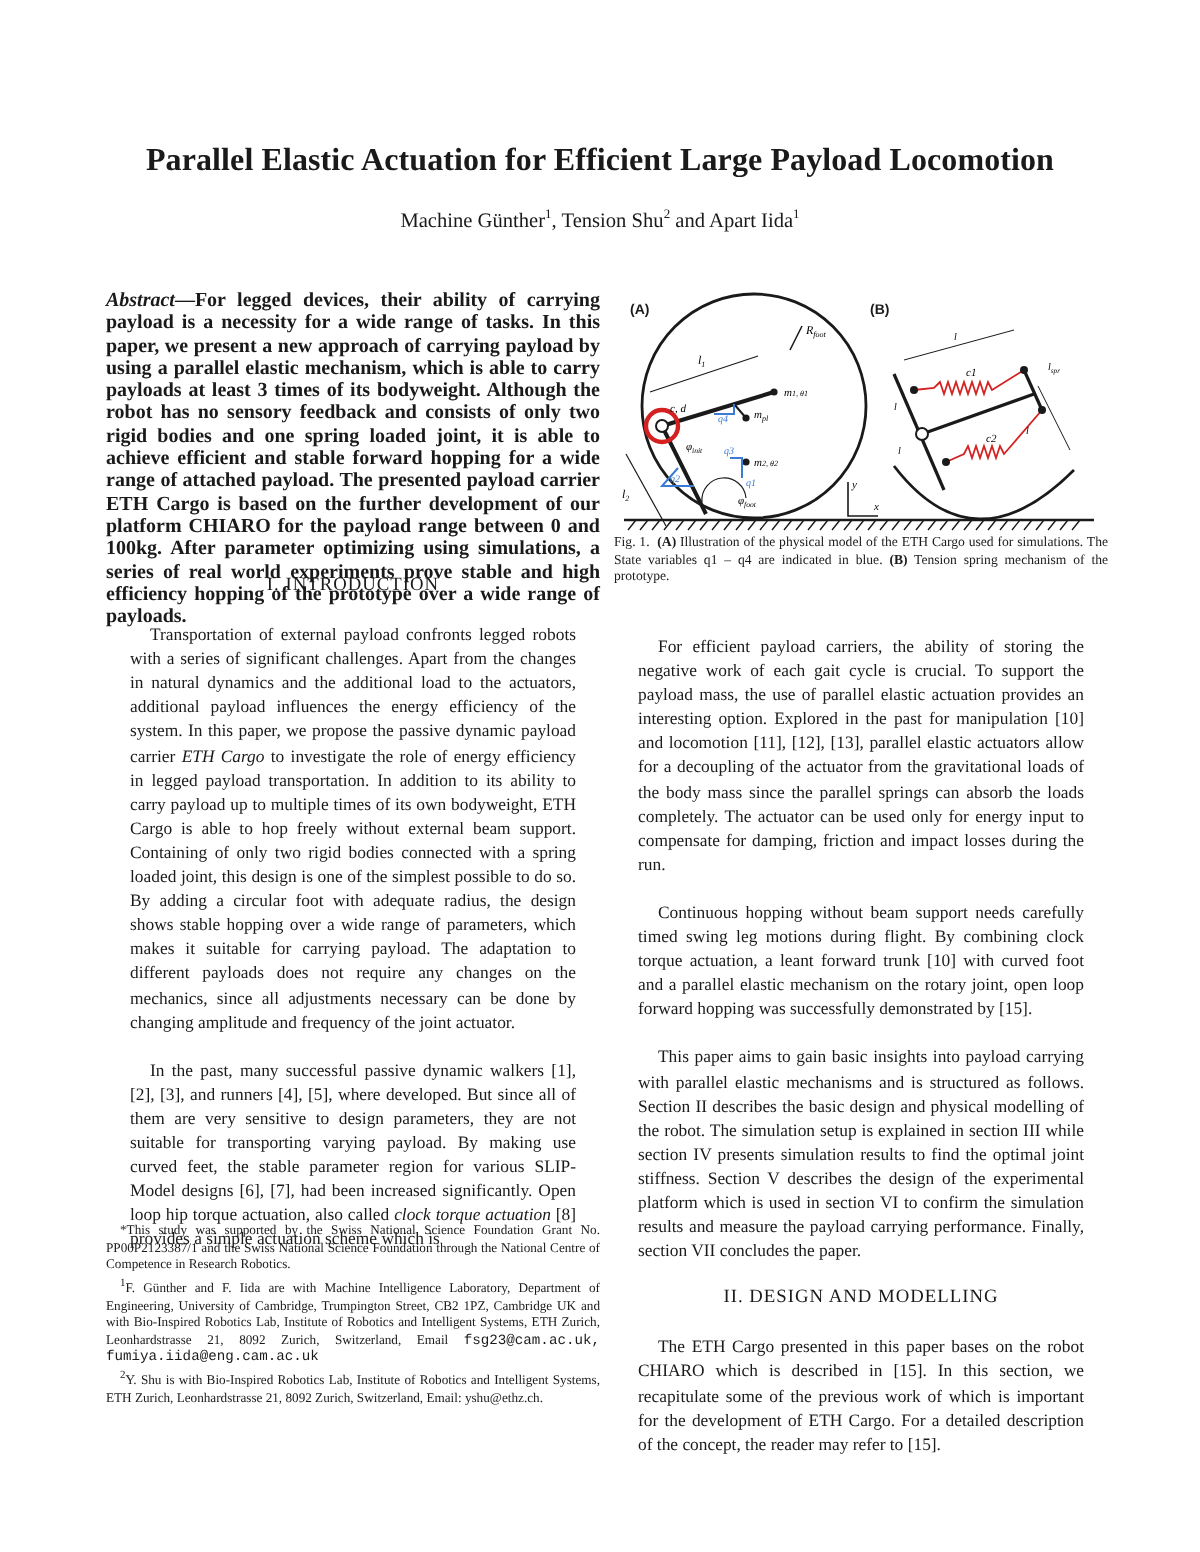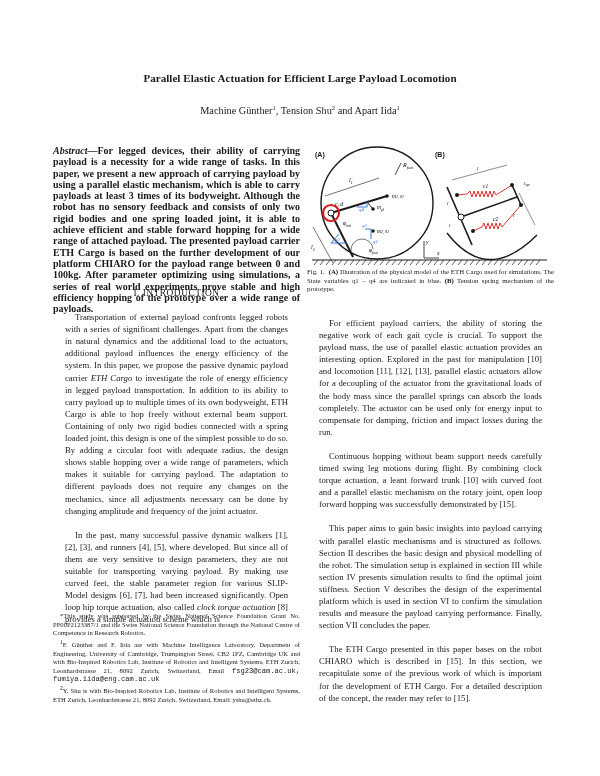--- a/index.html
+++ b/index.html
@@ -1,19 +1,19 @@
 <!DOCTYPE html>
 <html><head>
 <meta charset="utf-8">
 <style>
   html, body { margin:0; padding:0; background:#ffffff; }
   body { width:600px; height:776px; position:relative; overflow:hidden;
          font-family:"Liberation Serif","DejaVu Serif",serif; color:#1a1a1a; }
   .title { position:absolute; top:72px; left:0; width:600px; text-align:center;
-           font-weight:bold; font-size:11px; letter-spacing:0.05px; }
+           font-weight:bold; font-size:16px; letter-spacing:0.05px; }
   .authors { position:absolute; top:104px; left:0; width:600px; text-align:center;
              font-size:10.3px; }
   .authors sup { font-size:6.5px; }
   .col { position:absolute; width:247px; font-size:8.7px; line-height:12.1px;
          text-align:justify; hyphens:auto; }
   .col-left { left:53px; }
   .col-right { left:307px; }
   .abstract { top:145px; font-weight:bold; font-size:10px; line-height:11.3px; }
   .abstract .lead { font-style:italic; }
   .heading { text-align:center; font-size:9.4px; letter-spacing:0.5px; margin:0; }
@@ -160,14 +160,15 @@
 </svg>
 
 <div class="figcap">
   <span>Fig. 1.</span>&nbsp;&nbsp;<b>(A)</b><span> Illustration of the physical model of the ETH Cargo used for simulations. The State variables q1 – q4 are indicated in blue. </span><b>(B)</b><span> Tension spring mechanism of the prototype.</span>
 </div>
 
 <div class="col col-right" style="top:305px;">
   <p class="p">For efficient payload carriers, the ability of storing the negative work of each gait cycle is crucial. To support the payload mass, the use of parallel elastic actuation provides an interesting option. Explored in the past for manipulation [10] and locomotion [11], [12], [13], parallel elastic actuators allow for a decoupling of the actuator from the gravitational loads of the body mass since the parallel springs can absorb the loads completely. The actuator can be used only for energy input to compensate for damping, friction and impact losses during the run.</p>
   <p class="p">Continuous hopping without beam support needs carefully timed swing leg motions during flight. By combining clock torque actuation, a leant forward trunk [10] with curved foot and a parallel elastic mechanism on the rotary joint, open loop forward hopping was successfully demonstrated by [15].</p>
   <p class="p">This paper aims to gain basic insights into payload carrying with parallel elastic mechanisms and is structured as follows. Section II describes the basic design and physical modelling of the robot. The simulation setup is explained in section III while section IV presents simulation results to find the optimal joint stiffness. Section V describes the design of the experimental platform which is used in section VI to confirm the simulation results and measure the payload carrying performance. Finally, section VII concludes the paper.</p>
+  <p class="heading" style="margin:8px 0 4px 0;">II. DESIGN AND MODELLING</p>
   <p class="p">The ETH Cargo presented in this paper bases on the robot CHIARO which is described in [15]. In this section, we recapitulate some of the previous work of which is important for the development of ETH Cargo. For a detailed description of the concept, the reader may refer to [15].</p>
 </div>
 
 </body></html>

